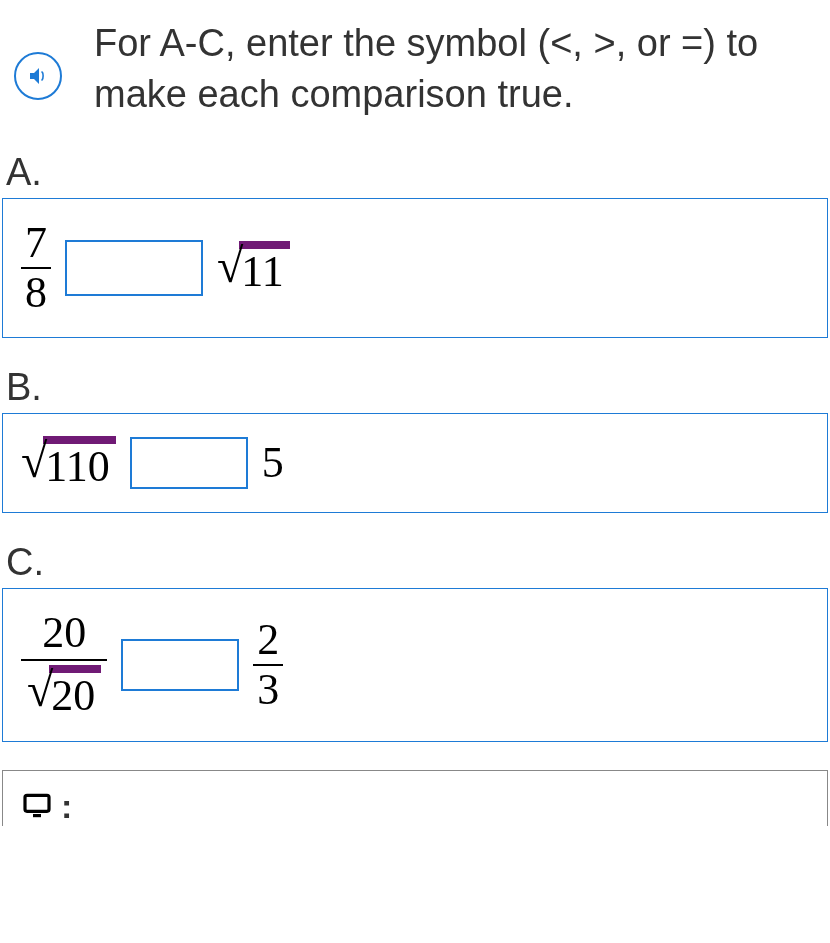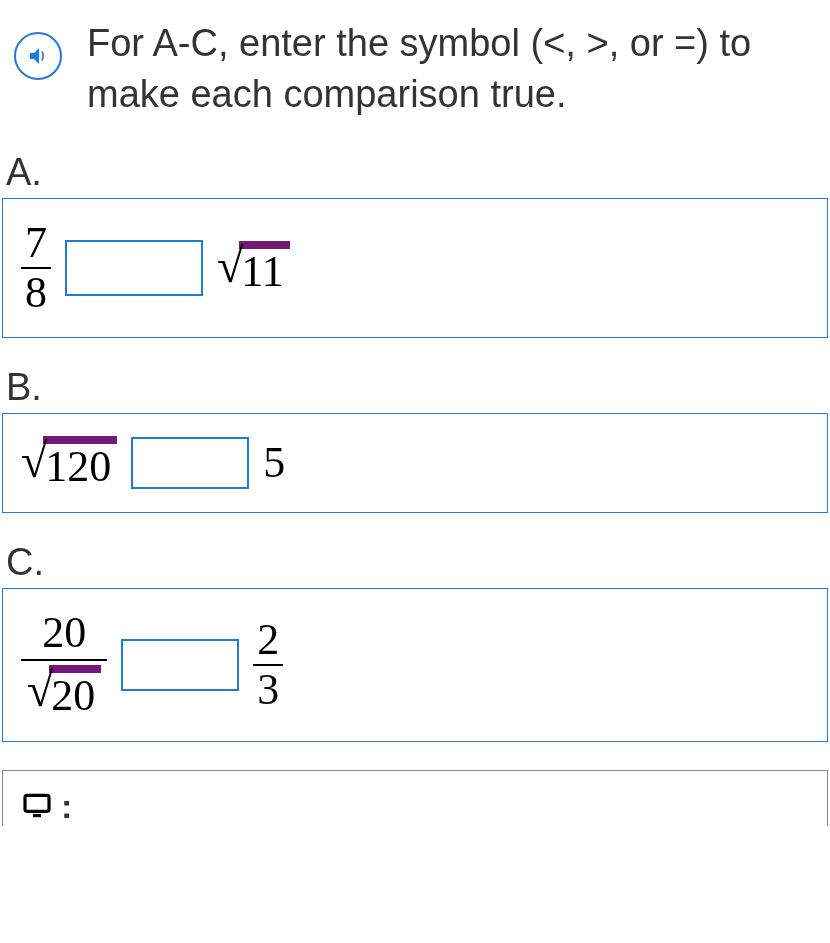--- a/index.html
+++ b/index.html
@@ -6,23 +6,23 @@
   body {
     margin: 0;
     padding: 0;
     font-family: Arial, Helvetica, sans-serif;
     background: #fff;
     color: #333;
     width: 830px;
   }
   .header {
     display: flex;
-    align-items: flex-start;
+    align-items: center;
     padding: 18px 20px 30px 14px;
-    gap: 25px;
+    gap: 32px;
   }
   .audio-btn {
     width: 48px;
     height: 48px;
     border: 2px solid #1e7bd6;
     border-radius: 50%;
     display: flex;
     align-items: center;
     justify-content: center;
     cursor: pointer;
@@ -146,21 +146,21 @@
   <span class="math sqrt">
     <span class="radical">√</span>
     <span class="radicand">11</span>
   </span>
 </div>
 
 <div class="part-label">B.</div>
 <div class="part-box">
   <span class="math sqrt">
     <span class="radical">√</span>
-    <span class="radicand">120</span>
+    <span class="radicand">110</span>
   </span>
   <input class="answer-box small" type="text" value="" style="">
   <span class="math">5</span>
 </div>
 
 <div class="part-label">C.</div>
 <div class="part-box">
   <span class="math frac-complex">
     <span class="num">20</span>
     <span class="den">

